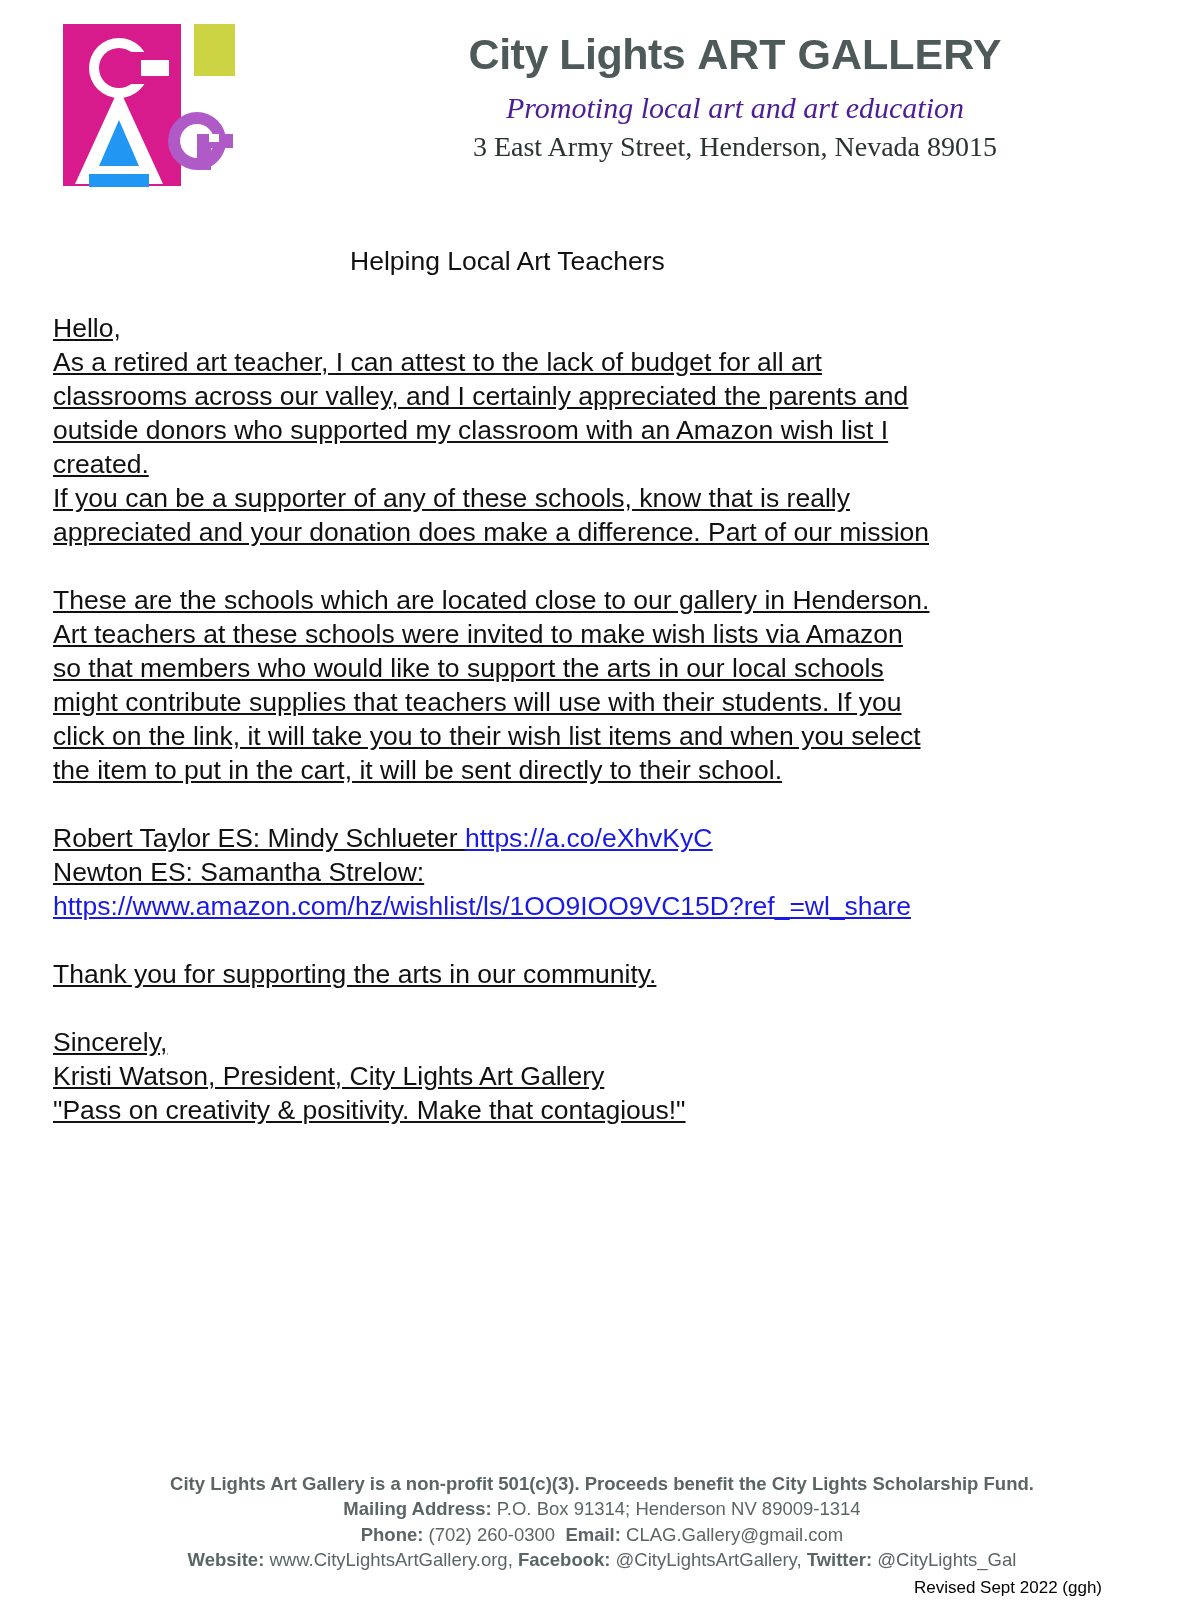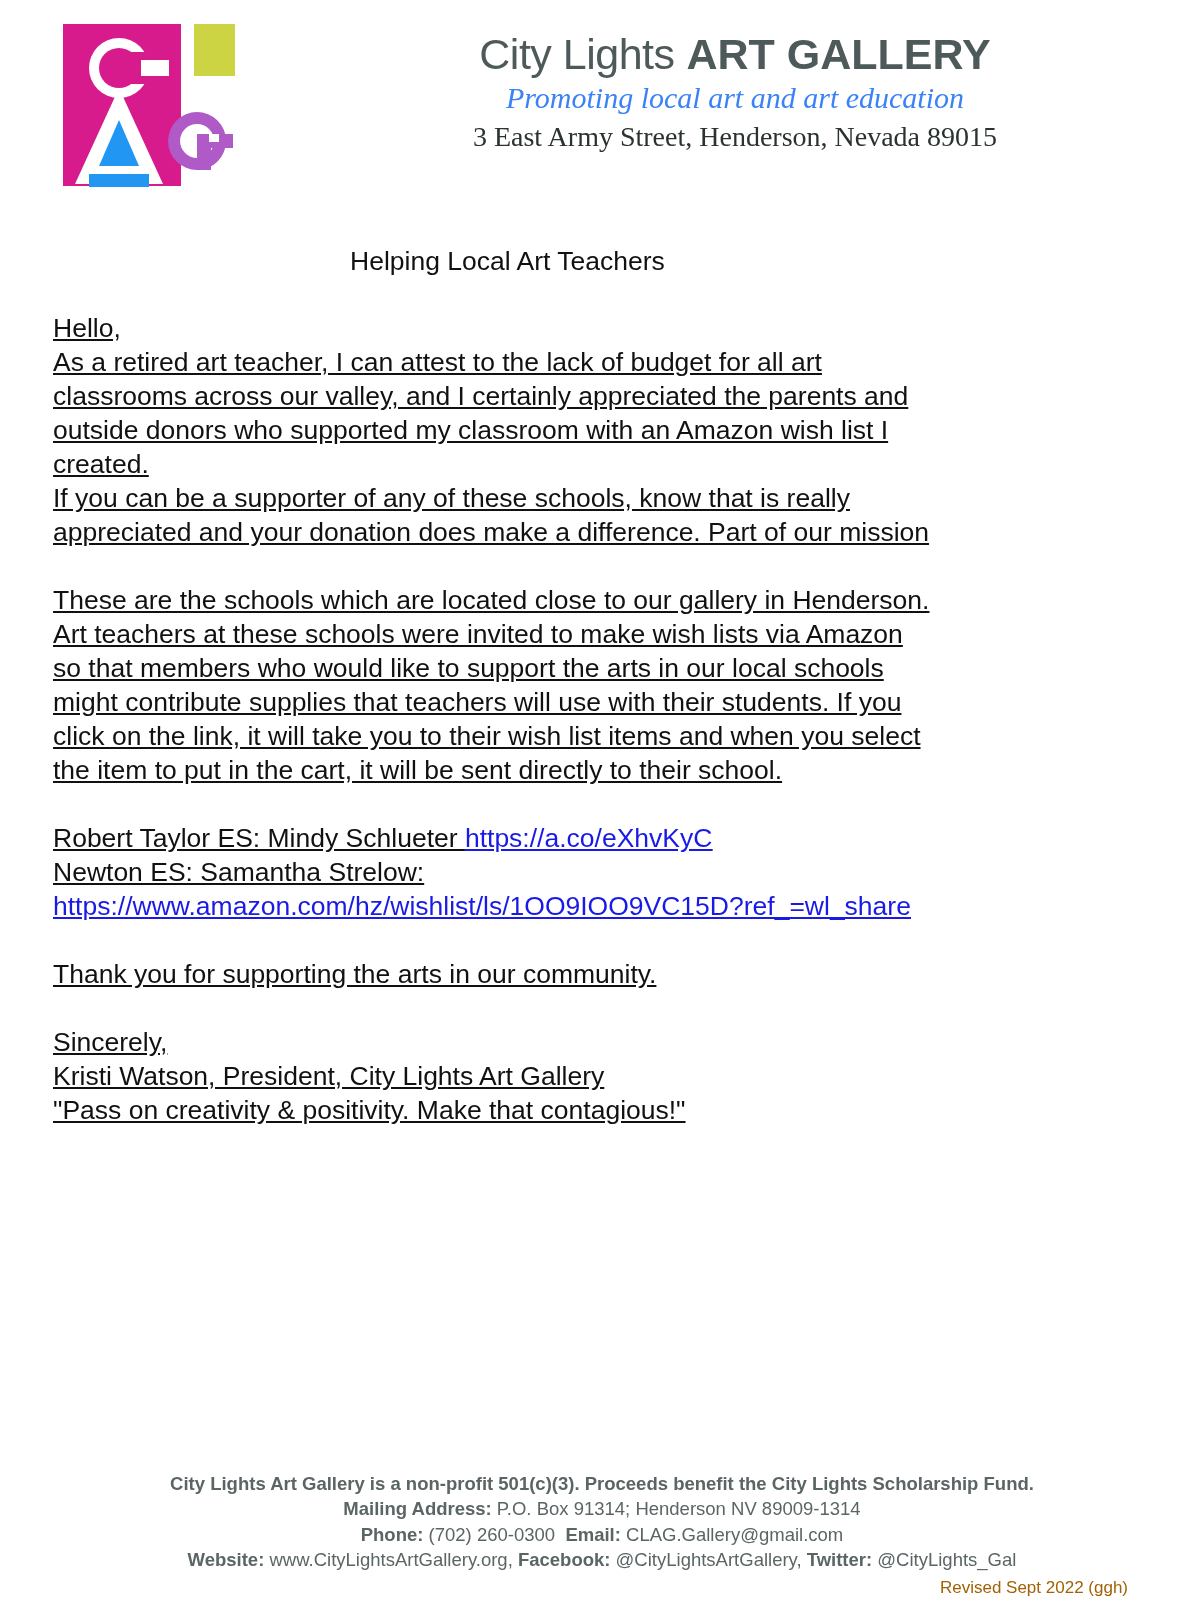--- a/index.html
+++ b/index.html
@@ -38,34 +38,34 @@
     top: 32px;
     text-align: center;
   }
   .org-title {
     font-size: 43px;
     line-height: 1.05;
     color: #4e5a5a;
     white-space: nowrap;
   }
   .org-title .title-light {
-    font-weight: normal;
+    font-weight: bold;
     letter-spacing: -0.5px;
   }
   .org-title .title-caps {
     font-weight: bold;
     letter-spacing: 0px;
     text-align: center;
   }
   .tagline {
     font-family: "Liberation Serif", serif;
     font-style: italic;
     font-size: 30px;
-    color: #3b82f6;
-    margin-top: 4px;
+    color: #4c1d95;
+    margin-top: 14px;
     white-space: nowrap;
   }
   .address {
     font-family: "Liberation Serif", serif;
     font-size: 28px;
     color: #2b3232;
     margin-top: 6px;
     white-space: nowrap;
   }
 
@@ -114,23 +114,23 @@
     font-size: 18.5px;
     line-height: 25.5px;
     margin-top: 10px;
   }
   .footer .fline { white-space: nowrap; }
   .footer b { font-weight: bold; }
   .footer .normal { font-weight: normal; }
   .revised {
     margin-top: 2px;
     text-align: right;
-    padding-right: 72px;
+    padding-right: 98px;
     font-size: 17px;
-    color: #a16207;
+    color: #000000;
   }
 </style>
 </head>
 <body>
 
 <div class="letterhead">
 
   <div class="logo">
     <svg width="182" height="175" viewBox="0 0 182 175" xmlns="http://www.w3.org/2000/svg">
 

